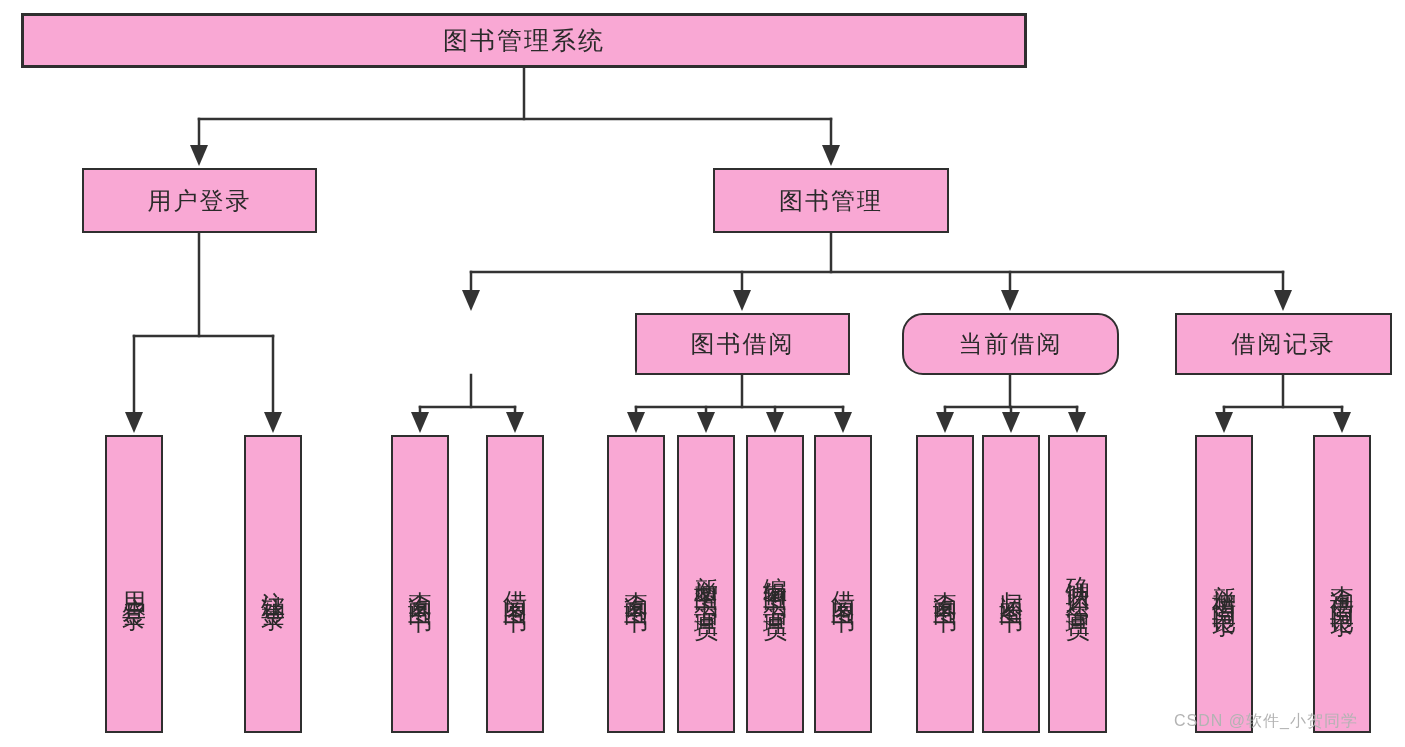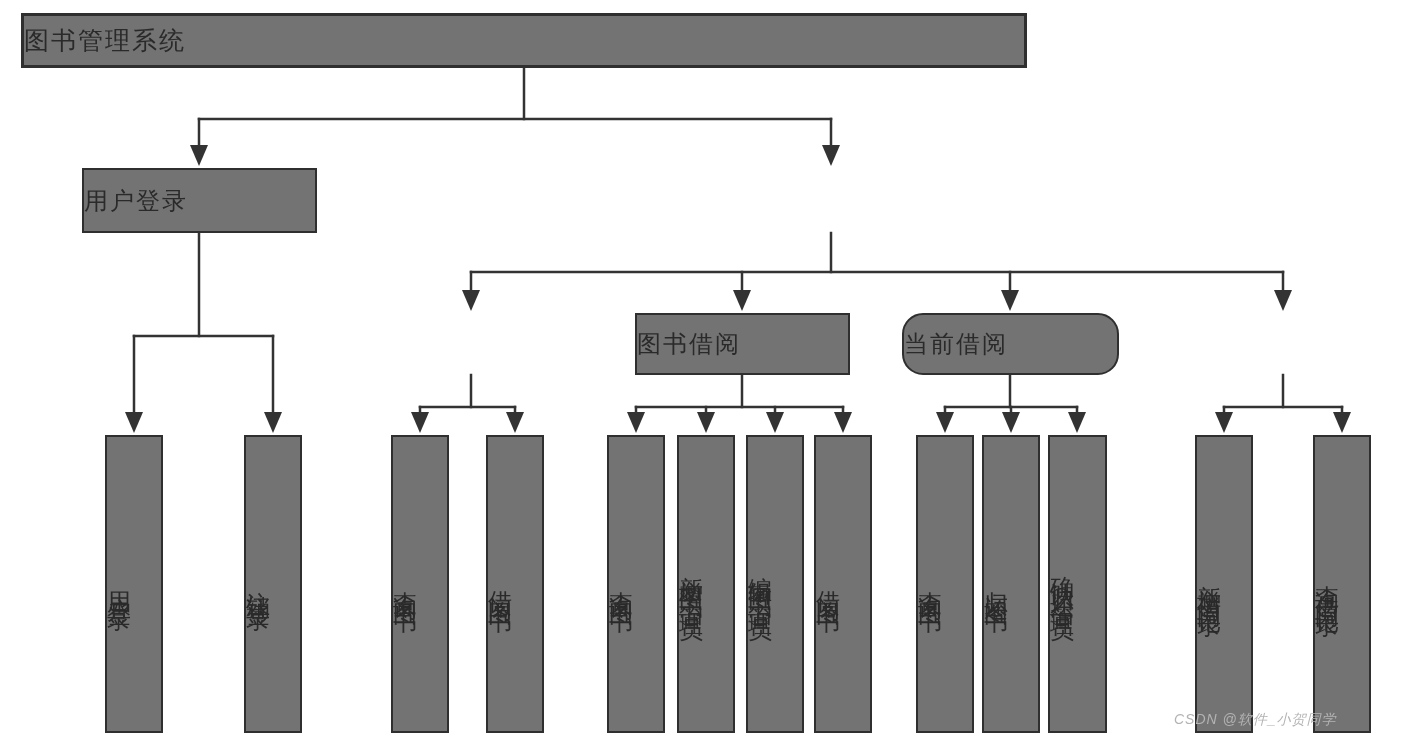--- a/index.html
+++ b/index.html
@@ -12,46 +12,46 @@
     overflow: hidden;
   }
   #connectors {
     position: absolute;
     left: 0; top: 0;
     width: 1405px; height: 747px;
   }
   .node {
     position: absolute;
     box-sizing: border-box;
-    background: #737373;
+    background: #f9a8d4;
     border: 2.5px solid #2f2f2f;
     display: flex;
     align-items: center;
+    justify-content: center;
     color: #2a2a2a;
     font-size: 24px;
   }
   .node.root { border-width: 3px; font-size: 25px; }
   .h-node span { letter-spacing: 2px; white-space: nowrap; }
   .v-node span {
     writing-mode: vertical-rl;
     text-orientation: mixed;
     letter-spacing: 6px;
     line-height: 1;
     white-space: nowrap;
   }
   .watermark {
     position: absolute;
     left: 1174px;
     top: 711px;
-    font-size: 14px;
+    font-size: 16px;
     letter-spacing: 1px;
     color: #b3b3b3;
     white-space: nowrap;
     z-index: 5;
-    font-style: italic;
   }
 </style>
 </head>
 <body>
 
 <div id="stage">
 
   <svg id="connectors" width="1405" height="747" viewBox="0 0 1405 747" xmlns="http://www.w3.org/2000/svg">
     <g stroke="#333333" stroke-width="2.5" fill="none" stroke-linecap="square">
 
@@ -121,26 +121,32 @@
     </g>
   </svg>
 
   <div class="node root h-node" style="left:21px; top:13px; width:1006px; height:55px;">
     <span>图书管理系统</span>
   </div>
 
   <div class="node h-node" style="left:82px; top:168px; width:235px; height:65px;">
     <span>用户登录</span>
   </div>
+  <div class="node h-node" style="left:713px; top:168px; width:236px; height:65px;">
+    <span>图书管理</span>
+  </div>
 
   <div class="node h-node" style="left:635px; top:313px; width:215px; height:62px;">
     <span>图书借阅</span>
   </div>
   <div class="node h-node" style="left:902px; top:313px; width:217px; height:62px;border-radius:21px;">
     <span>当前借阅</span>
+  </div>
+  <div class="node h-node" style="left:1175px; top:313px; width:217px; height:62px;">
+    <span>借阅记录</span>
   </div>
 
   <div class="node v-node" style="left:105px; top:435px; width:58px; height:298px;">
     <span>用户登录</span>
   </div>
   <div class="node v-node" style="left:244px; top:435px; width:58px; height:298px;">
     <span>注销登录</span>
   </div>
 
   <div class="node v-node" style="left:391px; top:435px; width:58px; height:298px;">

